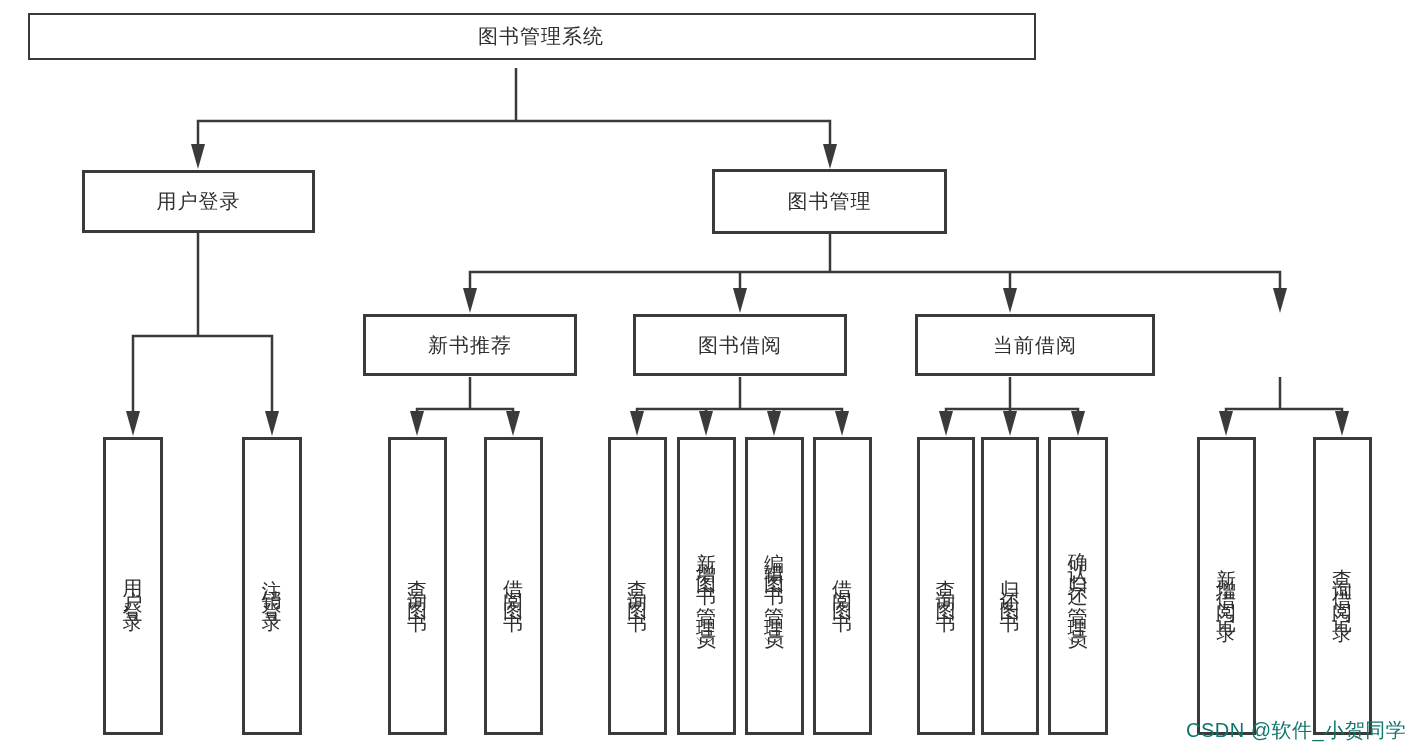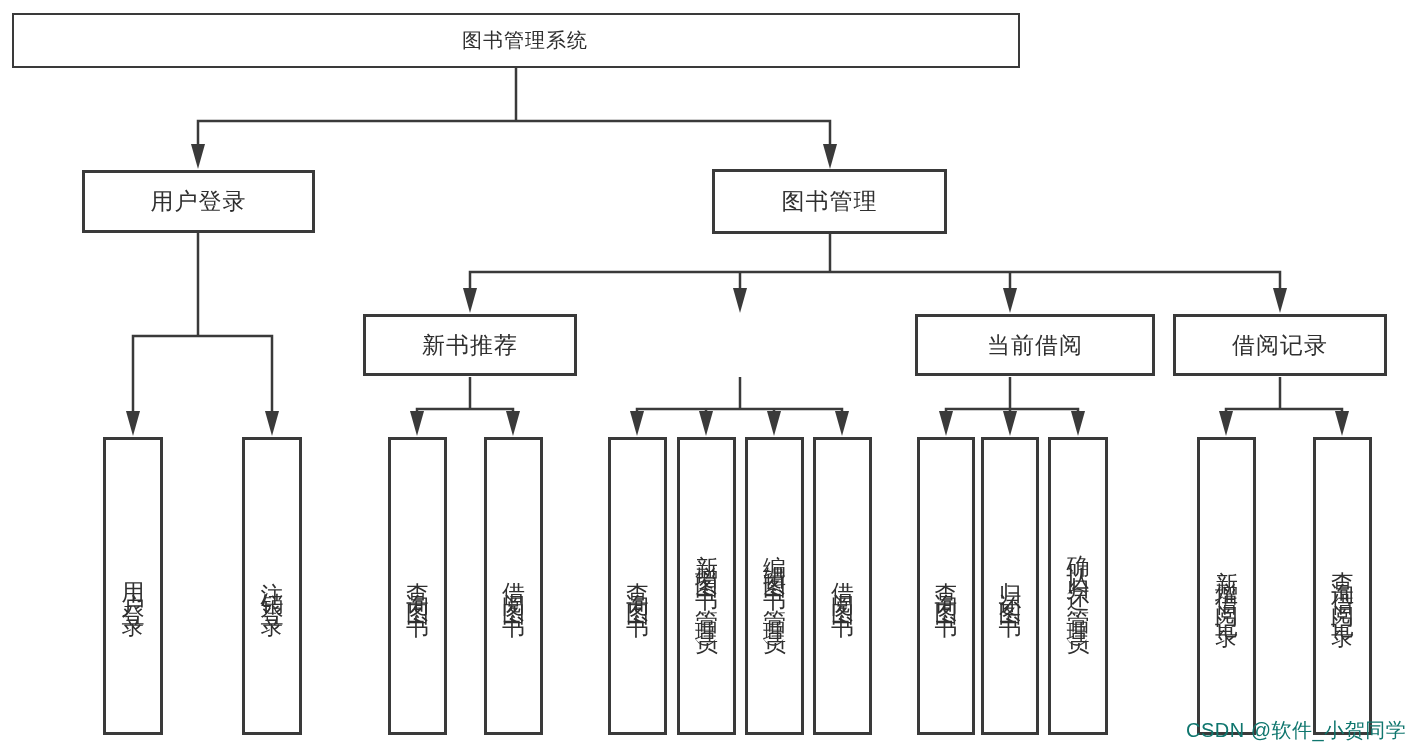--- a/index.html
+++ b/index.html
@@ -18,21 +18,21 @@
   }
   .node {
     position: absolute;
     box-sizing: border-box;
     background: #ffffff;
     border: 3px solid #3a3a3a;
     color: #2f2f2f;
     display: flex;
     align-items: center;
     justify-content: center;
-    font-size: 23px;
+    font-size: 20px;
     letter-spacing: 1px;
     white-space: nowrap;
   }
   .node.root { border-width: 2px; font-size: 20px; }
   .vnode {
     writing-mode: vertical-rl;
     text-orientation: mixed;
     letter-spacing: 11px;
     line-height: 1;
     white-space: nowrap;
@@ -41,21 +41,21 @@
     position: absolute;
     left: 1186px;
     top: 717px;
     font-size: 20px;
     letter-spacing: 0.5px;
     color: #0f766e;
     white-space: nowrap;
   }
 
   
-  .n-root   { left: 12px;   top: 13px;  width: 1008px; height: 55px; padding-left: 18px; }
+  .n-root   { left: 28px;   top: 13px;  width: 1008px; height: 47px; padding-left: 18px; }
   .n-login  { left: 82px;   top: 170px; width: 233px;  height: 63px; }
   .n-mgmt   { left: 712px;  top: 169px; width: 235px;  height: 65px; text-align: right; }
   .n-newrec { left: 363px;  top: 314px; width: 214px;  height: 62px; }
   .n-borrow { left: 633px;  top: 314px; width: 214px;  height: 62px; }
   .n-cur    { left: 903px;  top: 314px; width: 240px;  height: 62px; margin-left: 12px; }
   .n-rec    { left: 1173px; top: 314px; width: 214px;  height: 62px; }
 
   .leaf { top: 437px; height: 298px; }
   .n-l-login1 { left: 103px;  width: 60px; }
   .n-l-login2 { left: 242px;  width: 60px; }
@@ -126,22 +126,22 @@
       <polygon points="1335,411 1349,411 1342,436"></polygon>
     </g>
   </svg>
 
   <div class="node root n-root">图书管理系统</div>
 
   <div class="node n-login">用户登录</div>
   <div class="node n-mgmt">图书管理</div>
 
   <div class="node n-newrec">新书推荐</div>
+  <div class="node n-borrow">图书借阅</div>
   <div class="node n-cur">当前借阅</div>
-  <div class="node n-rec">借阅记录</div>
 
   <div class="node vnode leaf n-l-login1">用户登录</div>
   <div class="node vnode leaf n-l-login2">注销登录</div>
 
   <div class="node vnode leaf n-l-nb1">查询图书</div>
   <div class="node vnode leaf n-l-nb2">借阅图书</div>
 
   <div class="node vnode leaf n-l-bb1">查询图书</div>
   <div class="node vnode leaf n-l-bb2">新增图书（管理员）</div>
   <div class="node vnode leaf n-l-bb3">编辑图书（管理员）</div>

